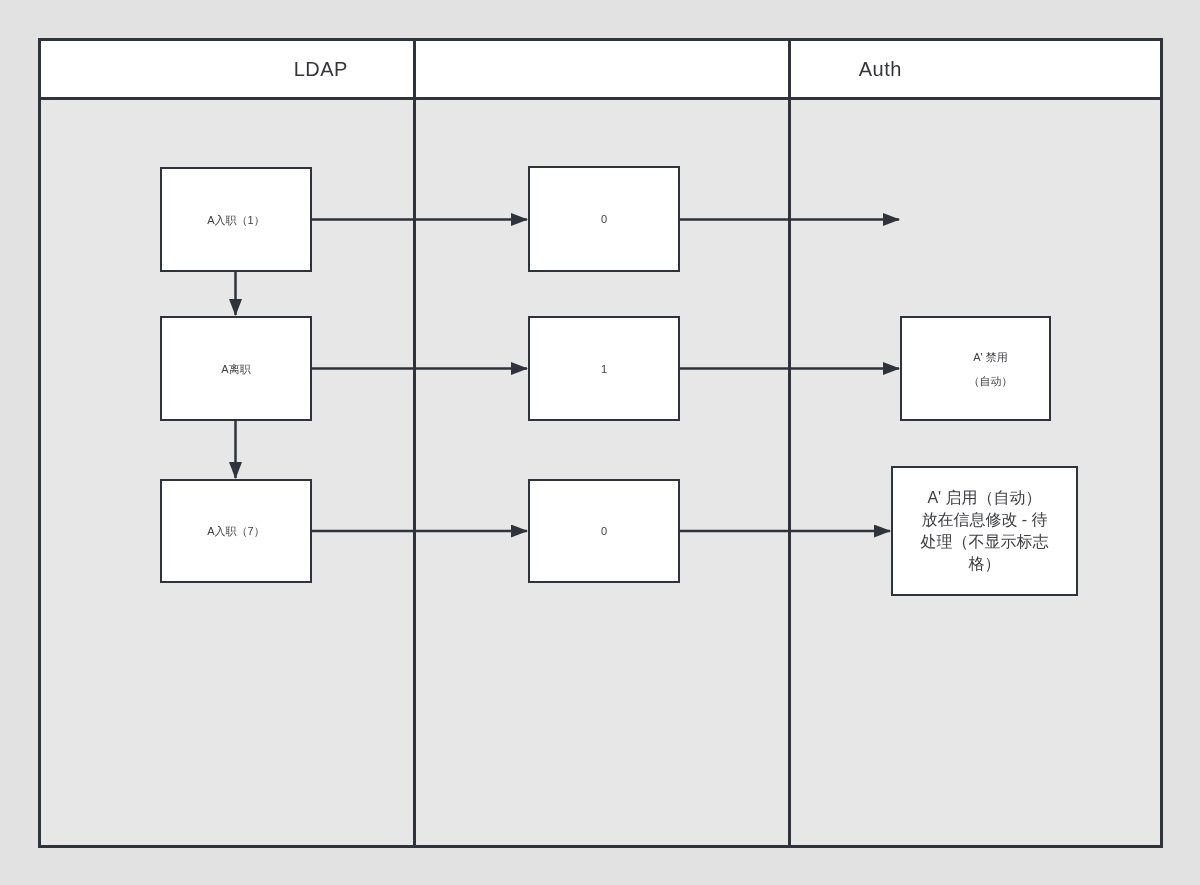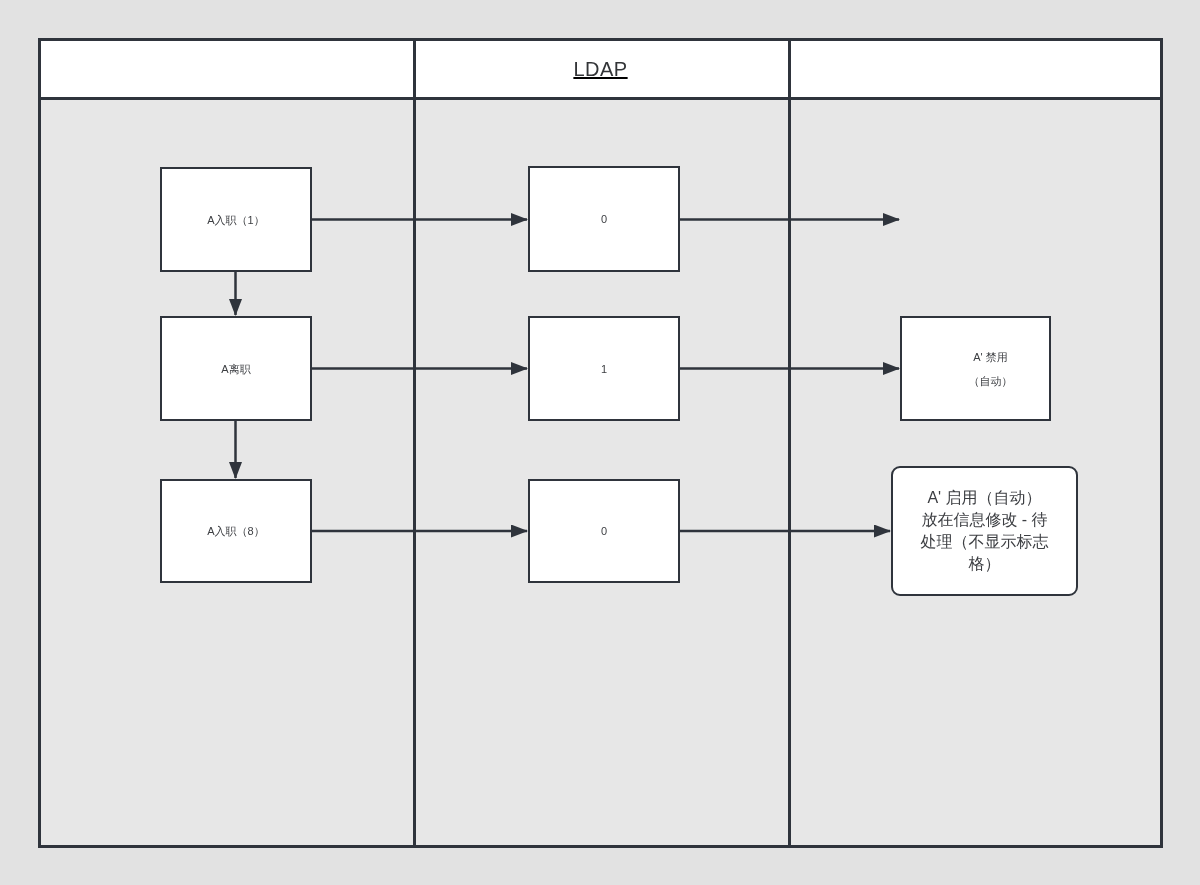--- a/index.html
+++ b/index.html
@@ -27,21 +27,20 @@
   .header-strip {
     position: absolute;
     left: 0;
     top: 0;
     width: 100%;
     height: 56px;
     background: #ffffff;
     border-bottom: 3px solid #2f343c;
     display: flex;
     z-index: 1;
-    text-decoration: underline;
   }
   .header-cell {
     flex: 1 1 0;
     display: flex;
     align-items: center;
     justify-content: center;
     font-size: 20px;
     color: #333538;
     letter-spacing: 0.5px;
   }
@@ -84,30 +83,31 @@
   .n-join1  { left: 160px; top: 167px; width: 152px; height: 105px; }
   .n-leave  { left: 160px; top: 316px; width: 152px; height: 105px; }
   .n-join2  { left: 160px; top: 479px; width: 152px; height: 104px; }
   
   .n-flag1  { left: 528px; top: 166px; width: 152px; height: 106px; }
   .n-flag2  { left: 528px; top: 316px; width: 152px; height: 105px; }
   .n-flag3  { left: 528px; top: 479px; width: 152px; height: 104px; }
   
   .n-auth1  { left: 900px; top: 167px; width: 151px; height: 105px; }
   .n-auth2  { left: 900px; top: 316px; width: 151px; height: 105px; padding-left: 36px; }
-  .n-auth3  { left: 891px; top: 466px; width: 187px; height: 130px; font-size: 16px; line-height: 22px; border-radius: 9px; }
+  .n-auth3  { left: 891px; top: 466px; width: 187px; height: 130px; font-size: 16px; line-height: 22px; }
 </style>
 </head>
 <body>
 
 <div class="canvas">
 
   <div class="swimlanes">
     <div class="header-strip">
       <div class="header-cell">LDAP</div>
+      <div class="header-cell">Auth</div>
     </div>
     <div class="lane-divider d1"></div>
     <div class="lane-divider d2"></div>
   </div>
 
   <svg class="arrows-layer" viewBox="0 0 1200 885" xmlns="http://www.w3.org/2000/svg">
     <defs>
       <marker id="arrowhead" markerUnits="userSpaceOnUse" markerWidth="18" markerHeight="13" refX="16" refY="6.5" orient="auto">
         <path d="M0,0 L17,6.5 L0,13 Z" fill="#2f343c"></path>
       </marker>
@@ -121,21 +121,21 @@
 
     <line x1="312" y1="531" x2="527" y2="531" stroke="#2f343c" stroke-width="2.5" marker-end="url(#arrowhead)"></line>
     <line x1="680" y1="531" x2="890" y2="531" stroke="#2f343c" stroke-width="2.5" marker-end="url(#arrowhead)"></line>
 
     <line x1="235.5" y1="272" x2="235.5" y2="315" stroke="#2f343c" stroke-width="2.5" marker-end="url(#arrowhead)"></line>
     <line x1="235.5" y1="421" x2="235.5" y2="478" stroke="#2f343c" stroke-width="2.5" marker-end="url(#arrowhead)"></line>
   </svg>
 
   <div class="node n-join1">A入职（1）</div>
   <div class="node n-leave">A离职</div>
-  <div class="node n-join2">A入职（8）</div>
+  <div class="node n-join2">A入职（7）</div>
 
   <div class="node n-flag1">0</div>
   <div class="node n-flag2">1</div>
   <div class="node n-flag3">0</div>
 
   <div class="node n-auth2">A' 禁用
 （自动）</div>
   <div class="node n-auth3">A' 启用（自动）
 放在信息修改 - 待
 处理（不显示标志

